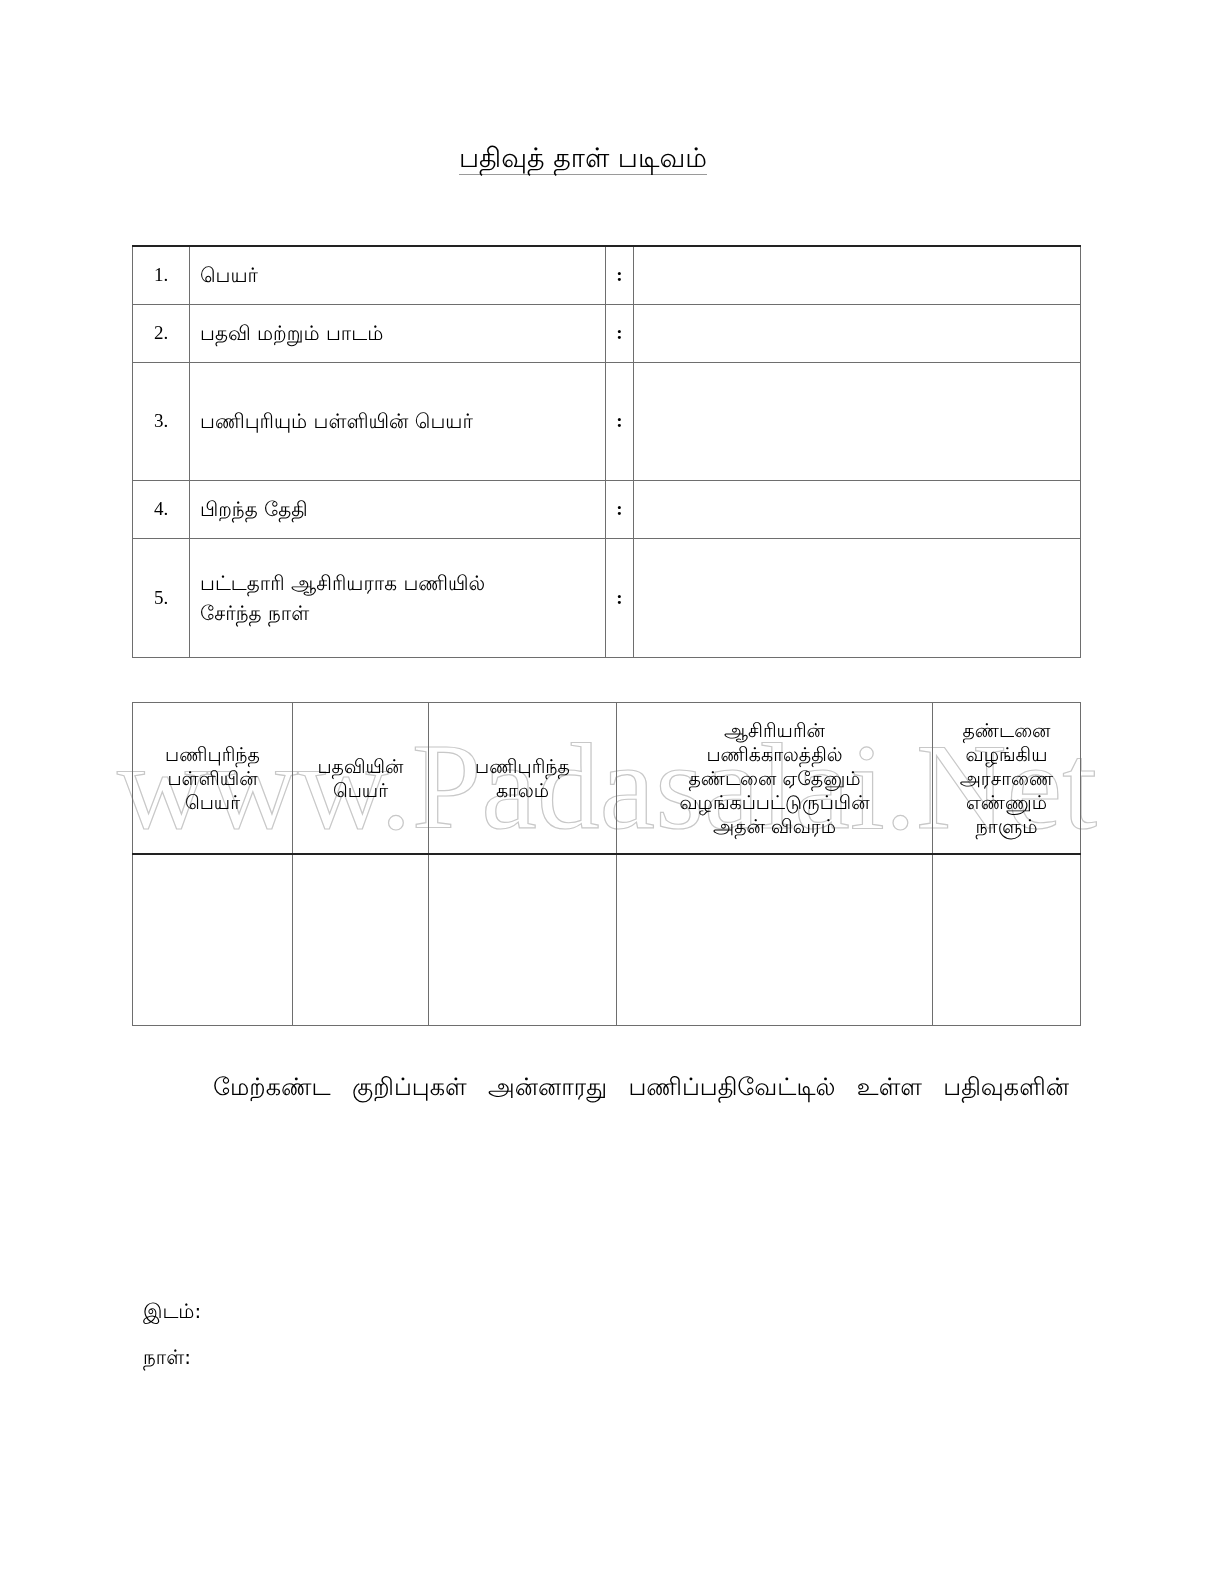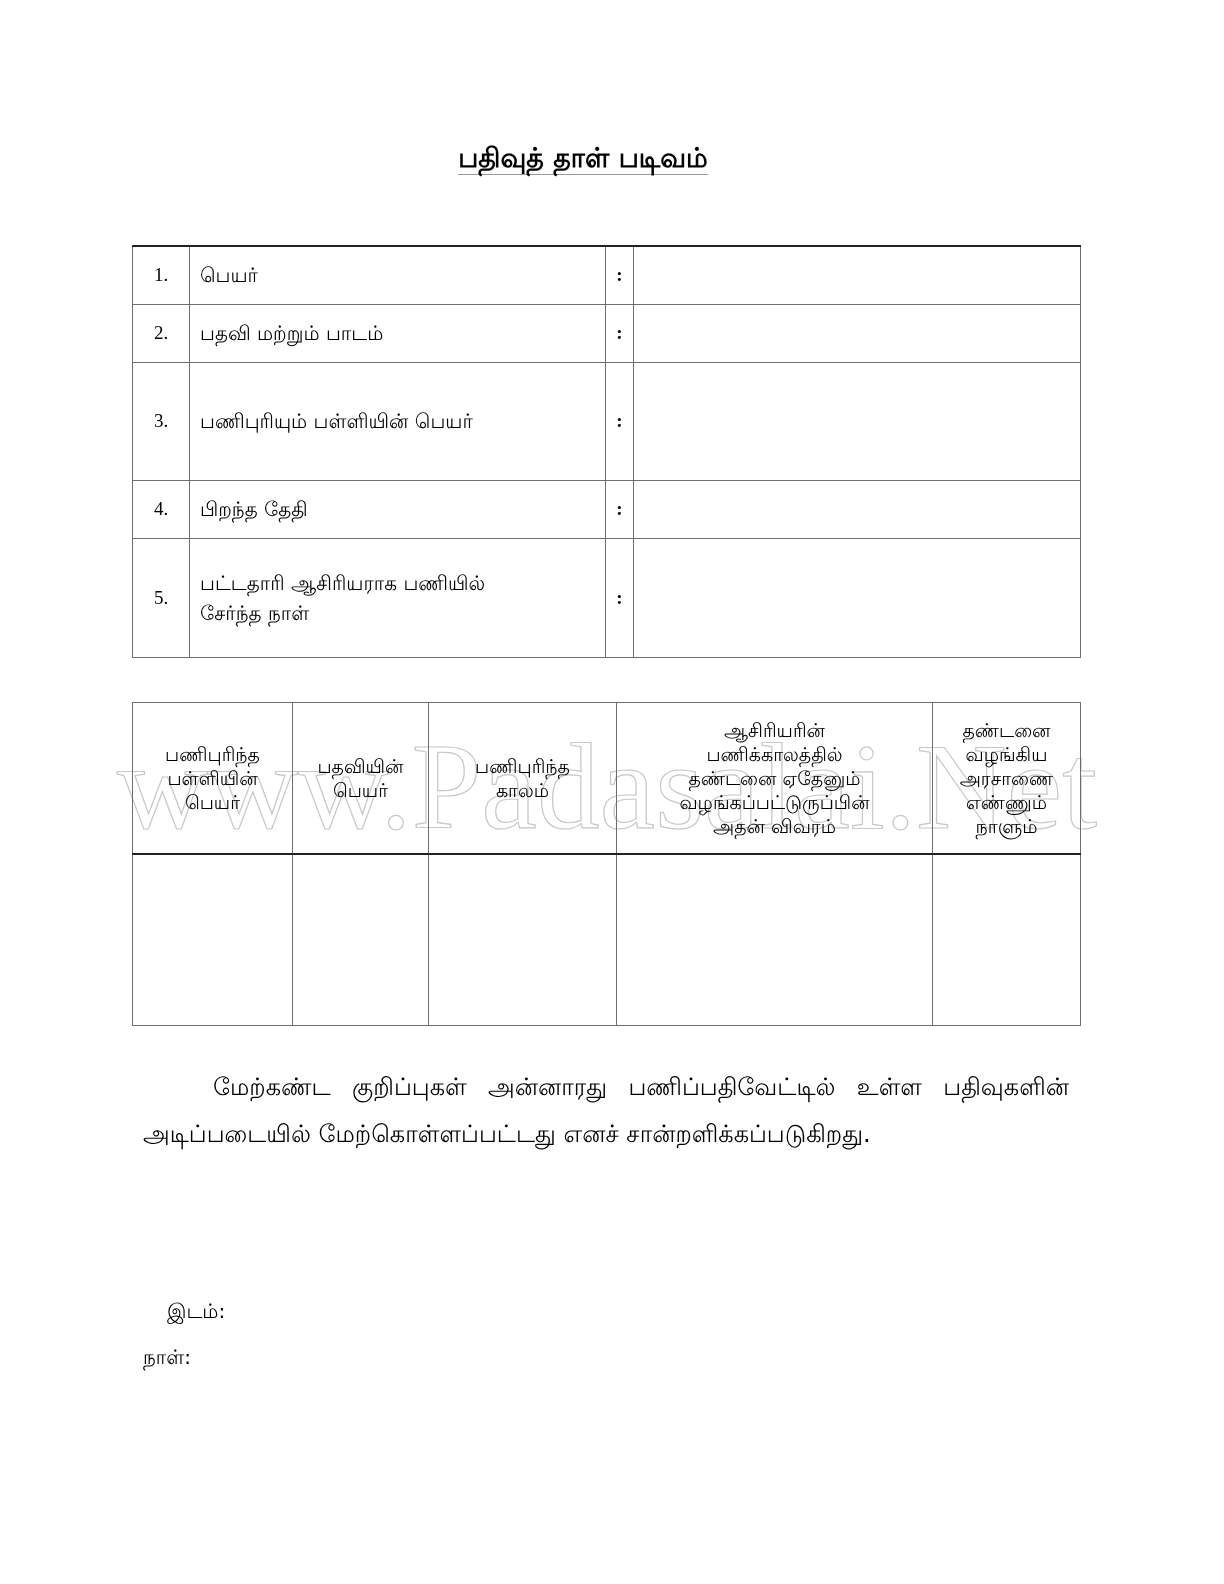--- a/index.html
+++ b/index.html
@@ -1,21 +1,21 @@
 <!DOCTYPE html>
 <html><head>
 <meta charset="utf-8">
 <style>
   html, body { margin: 0; padding: 0; background: #ffffff; }
   body { width: 1224px; height: 1584px; position: relative; overflow: hidden;
          font-family: "DejaVu Sans", sans-serif; color: #000; }
   .page { position: absolute; inset: 0; }
 
   .title { position: absolute; left: 0; width: 1166px; top: 142px; text-align: center;
-           font-size: 27px; font-weight: bold; }
+           font-size: 27px; font-weight: normal; }
   .title span { border-bottom: 1px solid #9a9a9a; padding-bottom: 1px; }
 
   table { border-collapse: collapse; position: absolute; table-layout: fixed; }
   td { border: 1.5px solid #6e6e6e; padding: 0; }
 
   .t1 { left: 132px; top: 245px; width: 948px; }
   .t1 td.num { font-family: "Liberation Serif", serif; font-size: 19px; text-align: center; }
   .t1 td.label { font-size: 20px; padding-left: 10px; line-height: 30px; }
   .t1 td.colon { font-family: "Liberation Serif", serif; font-size: 19px; text-align: center; font-weight: bold; }
   .t1 tr.top td { border-top: 2px solid #222; }
@@ -136,19 +136,18 @@
       <td></td>
       <td></td>
     </tr>
   </tbody>
     </table>
 
   <div class="para">
     <div style="text-align: justify; text-align-last: justify;">
       <span class="indent"></span><span>மேற்கண்ட குறிப்புகள் அன்னாரது பணிப்பதிவேட்டில் உள்ள பதிவுகளின்</span>
     </div>
-    <div>அடிப்படையில் மேற்கொள்ளப்பட்டது எனச் சான்றளிக்கப்படுகிறது.</div>
   </div>
 
-  <div class="foot" style="left:143px; top:1299px;margin-left:24px;">இடம்:</div>
+  <div class="foot" style="left:143px; top:1299px;">இடம்:</div>
   <div class="foot" style="left:143px; top:1345px;">நாள்:</div>
 
 </div>
 
 </body></html>

